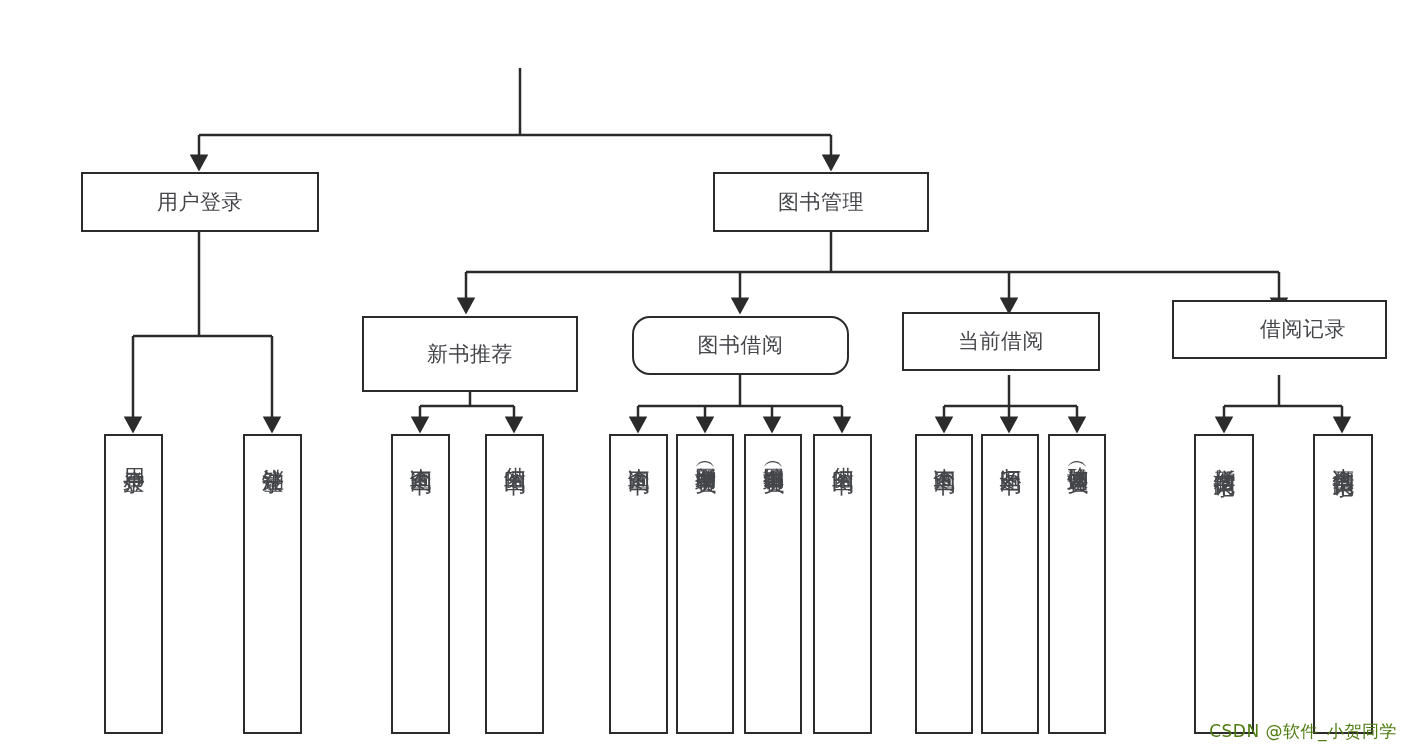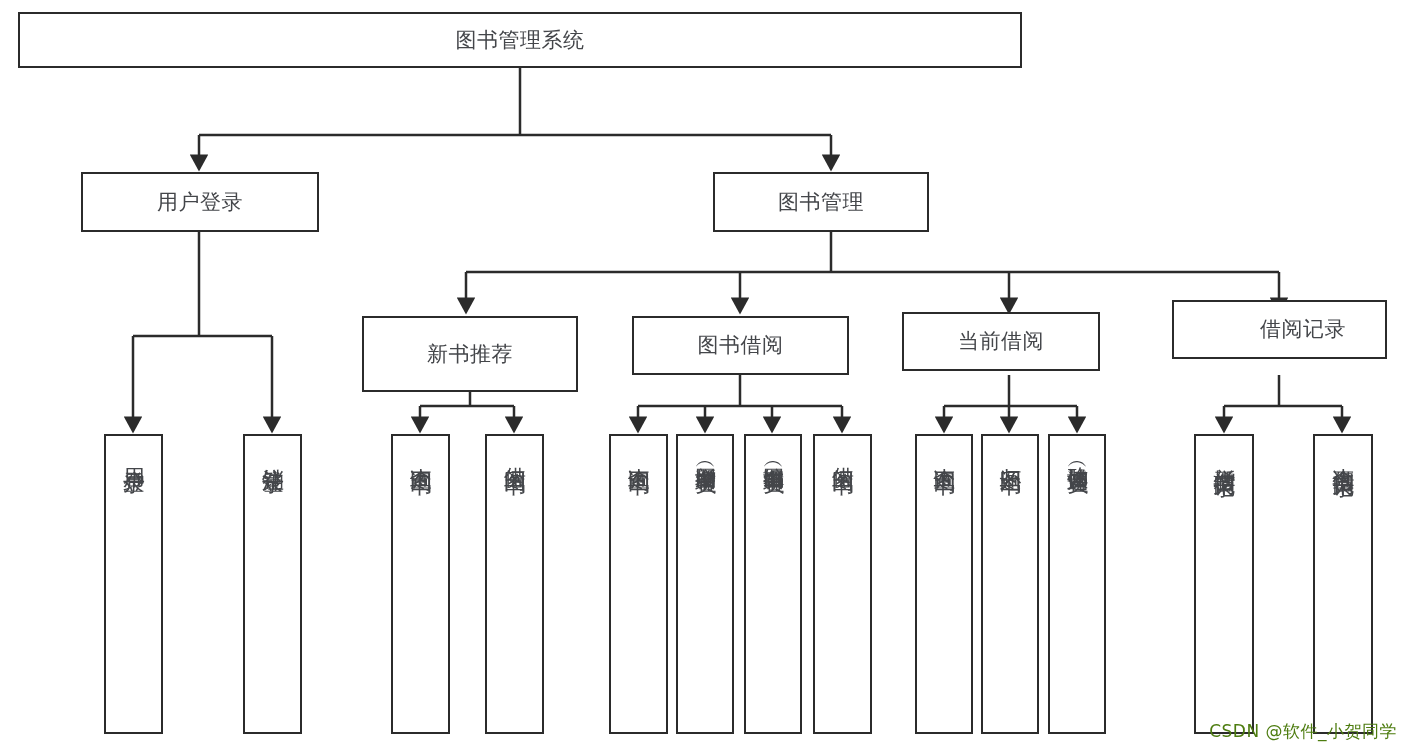--- a/index.html
+++ b/index.html
@@ -120,35 +120,32 @@
       <path d="M 1009 406 L 1009 425" marker-end="url(#arrow)"></path>
       <path d="M 1077 406 L 1077 425" marker-end="url(#arrow)"></path>
 
       <path d="M 1279 375 L 1279 406"></path>
       <path d="M 1224 406 L 1342 406"></path>
       <path d="M 1224 406 L 1224 425" marker-end="url(#arrow)"></path>
       <path d="M 1342 406 L 1342 425" marker-end="url(#arrow)"></path>
     </g>
   </svg>
 
-  <div class="node h" style="left:18px; top:12px; width:1004px; height:56px;">
-    <span class="node-label">图书管理系统</span>
-  </div>
 
   <div class="node h" style="left:81px; top:172px; width:238px; height:60px;">
     <span class="node-label">用户登录</span>
   </div>
   <div class="node h" style="left:713px; top:172px; width:216px; height:60px;">
     <span class="node-label">图书管理</span>
   </div>
 
   <div class="node h" style="left:362px; top:316px; width:216px; height:76px;">
     <span class="node-label">新书推荐</span>
   </div>
-  <div class="node h" style="left:632px; top:316px; width:217px; height:59px;">
+  <div class="node h" style="left:632px; top:316px; width:217px; height:59px;border-radius:18px;">
     <span class="node-label">图书借阅</span>
   </div>
   <div class="node h" style="left:902px; top:312px; width:198px; height:59px;">
     <span class="node-label">当前借阅</span>
   </div>
   <div class="node h" style="left:1172px; top:300px; width:215px; height:59px;padding-left:47px;">
     <span class="node-label">借阅记录</span>
   </div>
 
   <div class="node v" style="left:104px; top:434px; width:59px; height:300px;">

